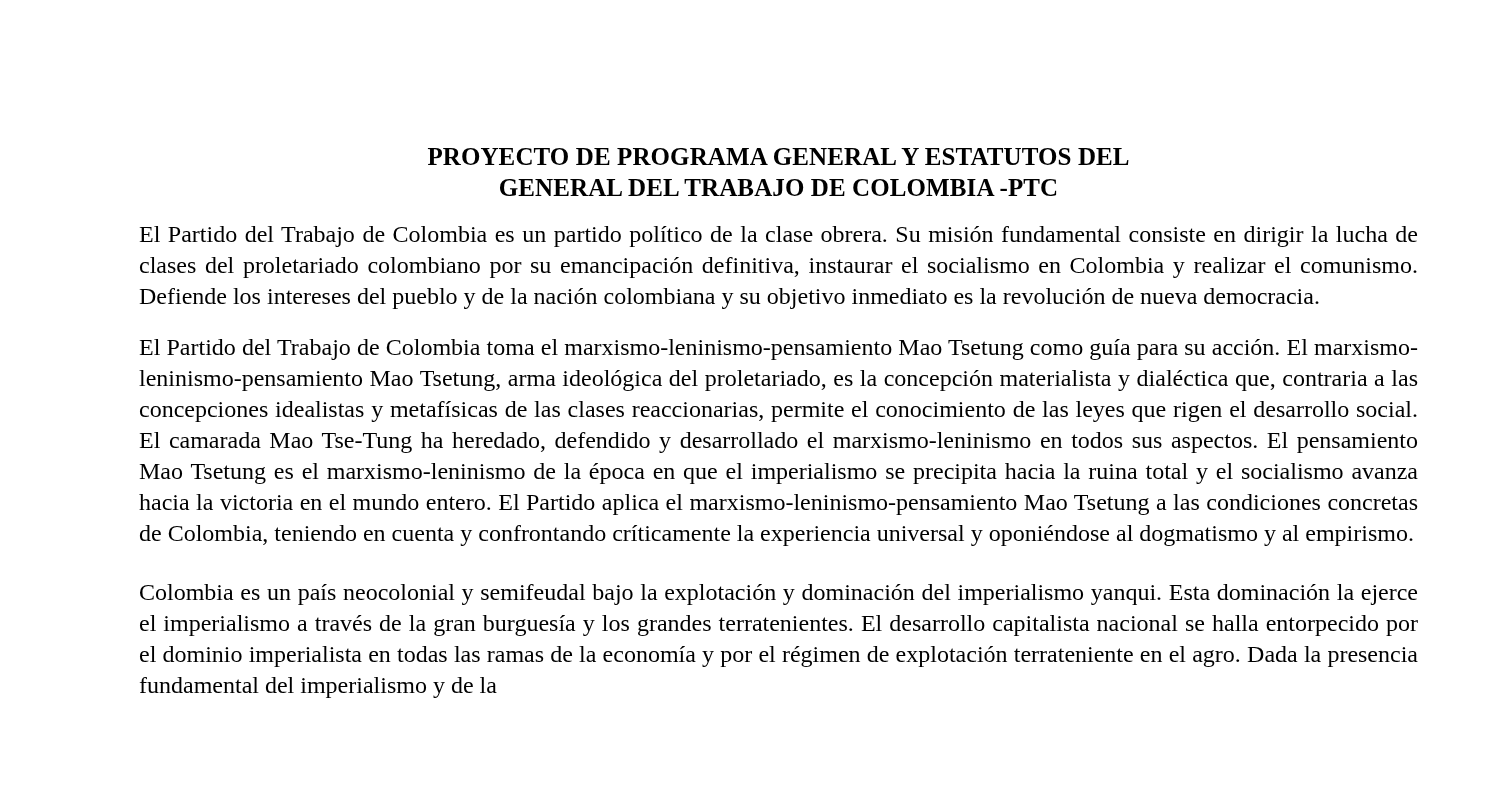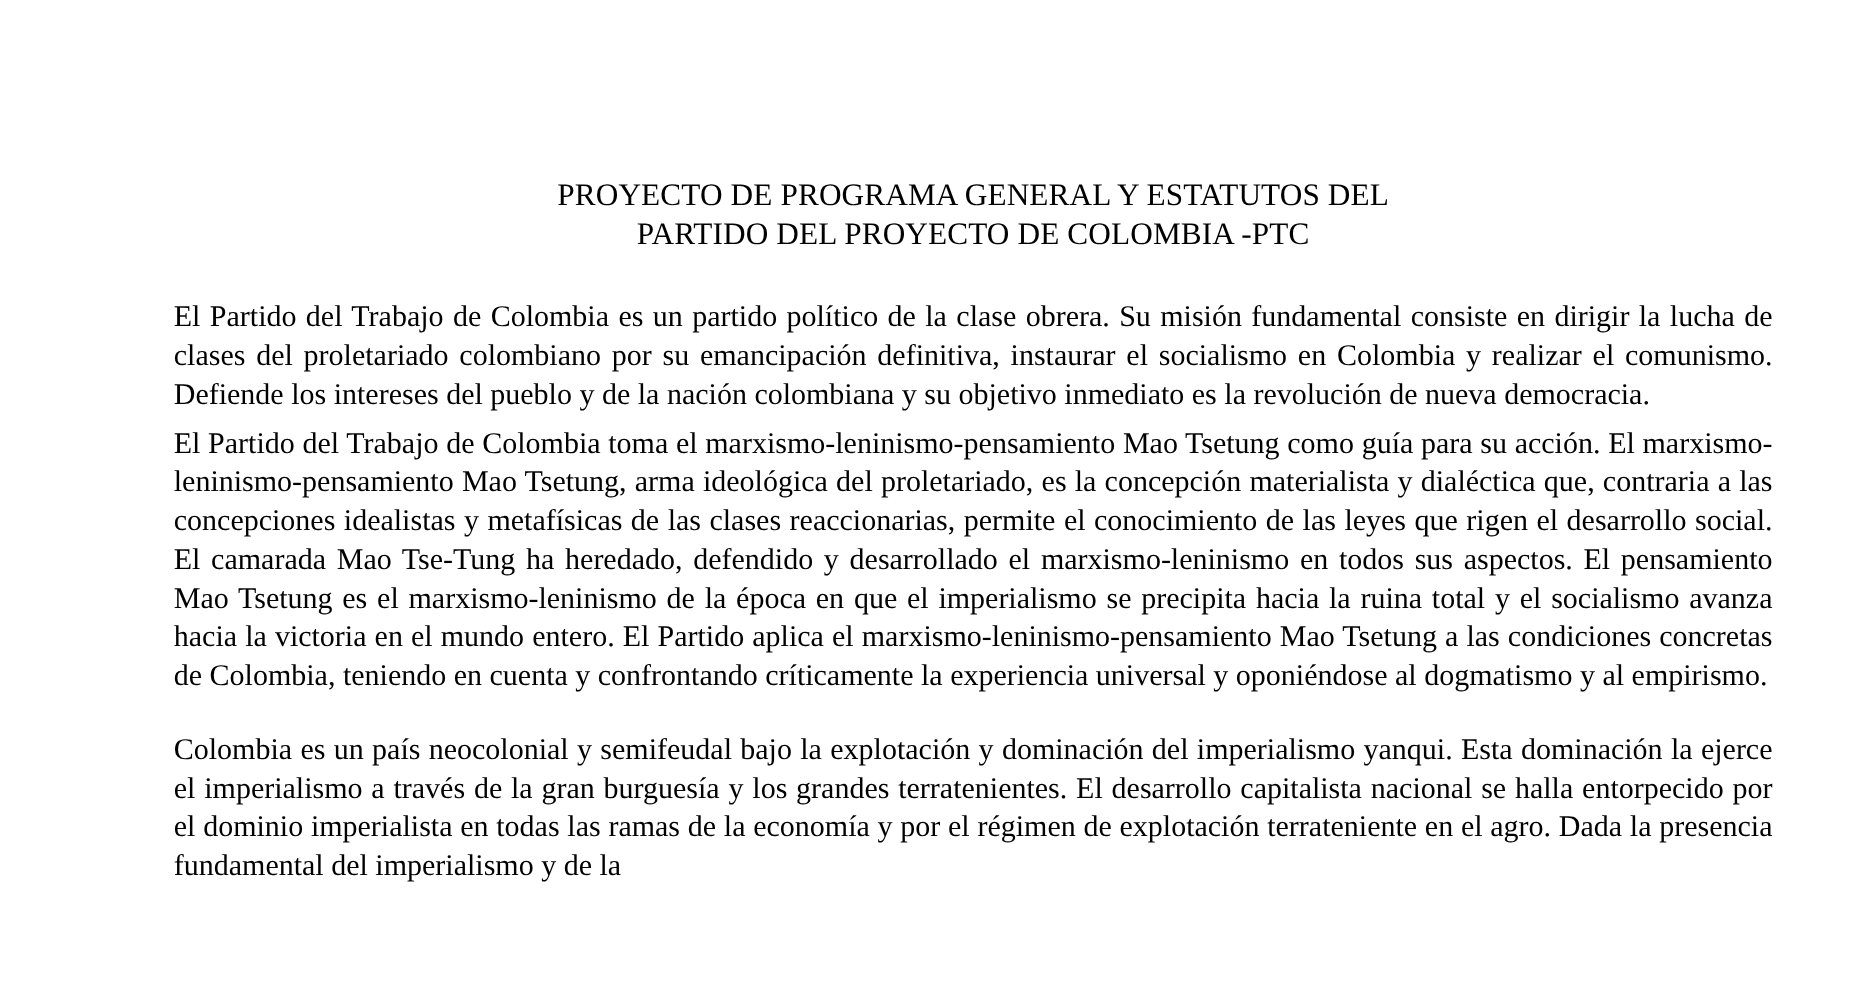--- a/index.html
+++ b/index.html
@@ -29,55 +29,55 @@
     position: absolute;
     left: 139px;
     top: 0;
     width: 1279px;
   }
 
   .doc-title {
     margin: 0;
     padding-top: 141px;
     text-align: center;
-    font-weight: normal;
+    font-weight: bold;
     font-size: 25px;
     line-height: 31px;
     letter-spacing: 0.1px;
   }
   .doc-title .title-line {
     display: block;
     white-space: pre;
   }
 
   .para {
     margin: 0;
     text-align: justify;
     text-justify: inter-word;
     font-size: 24px;
     line-height: 31px;
     hyphens: manual;
   }
 
-  .para-1 { margin-top: 36px; }
-  .para-2 { margin-top: 8px; }
+  .para-1 { margin-top: 16px; }
+  .para-2 { margin-top: 20px; }
   .para-3 { margin-top: 28px; }
 
   
   .para-3 { padding-bottom: 0; }
 </style>
 </head>
 <body>
 
 <div class="page">
   <div class="doc-body">
 
     <h1 class="doc-title">
       <span class="title-line">PROYECTO DE PROGRAMA GENERAL Y ESTATUTOS DEL</span>
-      <span class="title-line">PARTIDO DEL PROYECTO DE COLOMBIA -PTC</span>
+      <span class="title-line">GENERAL DEL TRABAJO DE COLOMBIA -PTC</span>
     </h1>
 
     <p class="para para-1">El Partido del Trabajo de Colombia es un partido político de la clase obrera. Su misión fundamental consiste en dirigir la lucha de clases del proletariado colombiano por su emancipación definitiva, instaurar el socialismo en Colombia y realizar el comunismo. Defiende los intereses del pueblo y de la nación colombiana y su objetivo inmediato es la revolución de nueva democracia.</p>
     <p class="para para-2">El Partido del Trabajo de Colombia toma el marxismo-leninismo-pensamiento Mao Tsetung como guía para su acción. El marxismo-leninismo-pensamiento Mao Tsetung, arma ideológica del proletariado, es la concepción materialista y dialéctica que, contraria a las concepciones idealistas y metafísicas de las clases reaccionarias, permite el conocimiento de las leyes que rigen el desarrollo social. El camarada Mao Tse-Tung ha heredado, defendido y desarrollado el marxismo-leninismo en todos sus aspectos. El pensamiento Mao Tsetung es el marxismo-leninismo de la época en que el imperialismo se precipita hacia la ruina total y el socialismo avanza hacia la victoria en el mundo entero. El Partido aplica el marxismo-leninismo-pensamiento Mao Tsetung a las condiciones concretas de Colombia, teniendo en cuenta y confrontando críticamente la experiencia universal y oponiéndose al dogmatismo y al empirismo.</p>
     <p class="para para-3">Colombia es un país neocolonial y semifeudal bajo la explotación y dominación del imperialismo yanqui. Esta dominación la ejerce el imperialismo a través de la gran burguesía y los grandes terratenientes. El desarrollo capitalista nacional se halla entorpecido por el dominio imperialista en todas las ramas de la economía y por el régimen de explotación terrateniente en el agro. Dada la presencia fundamental del imperialismo y de la</p>
 
   </div>
 </div>
 
 </body></html>

